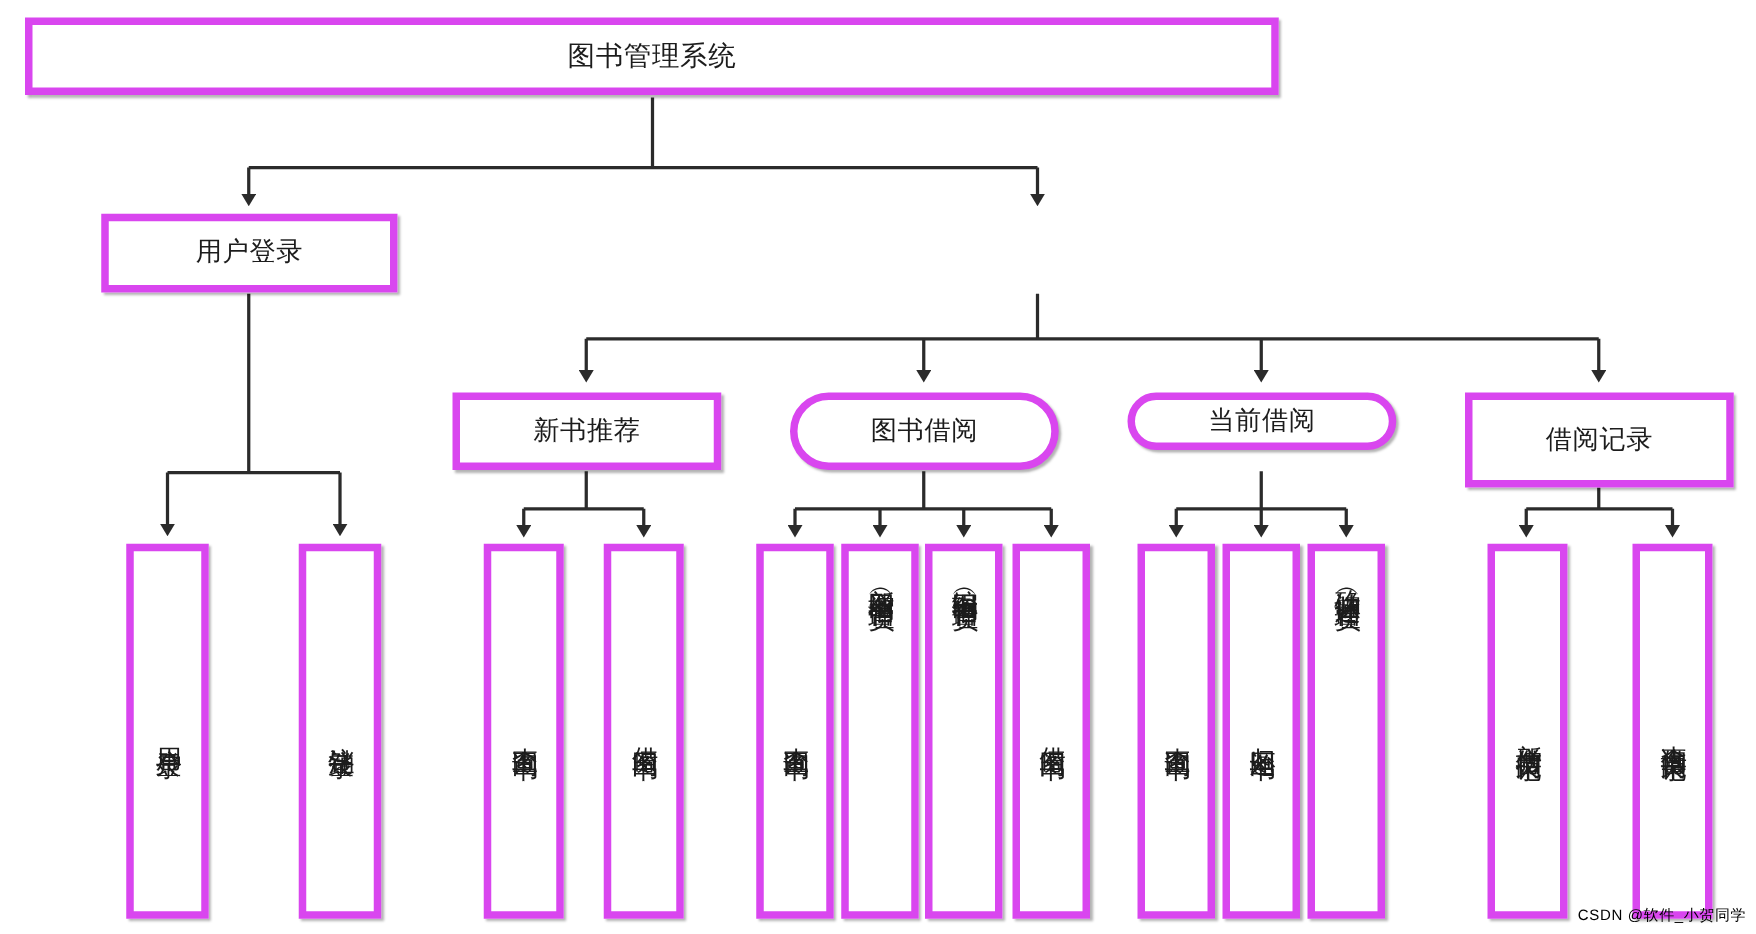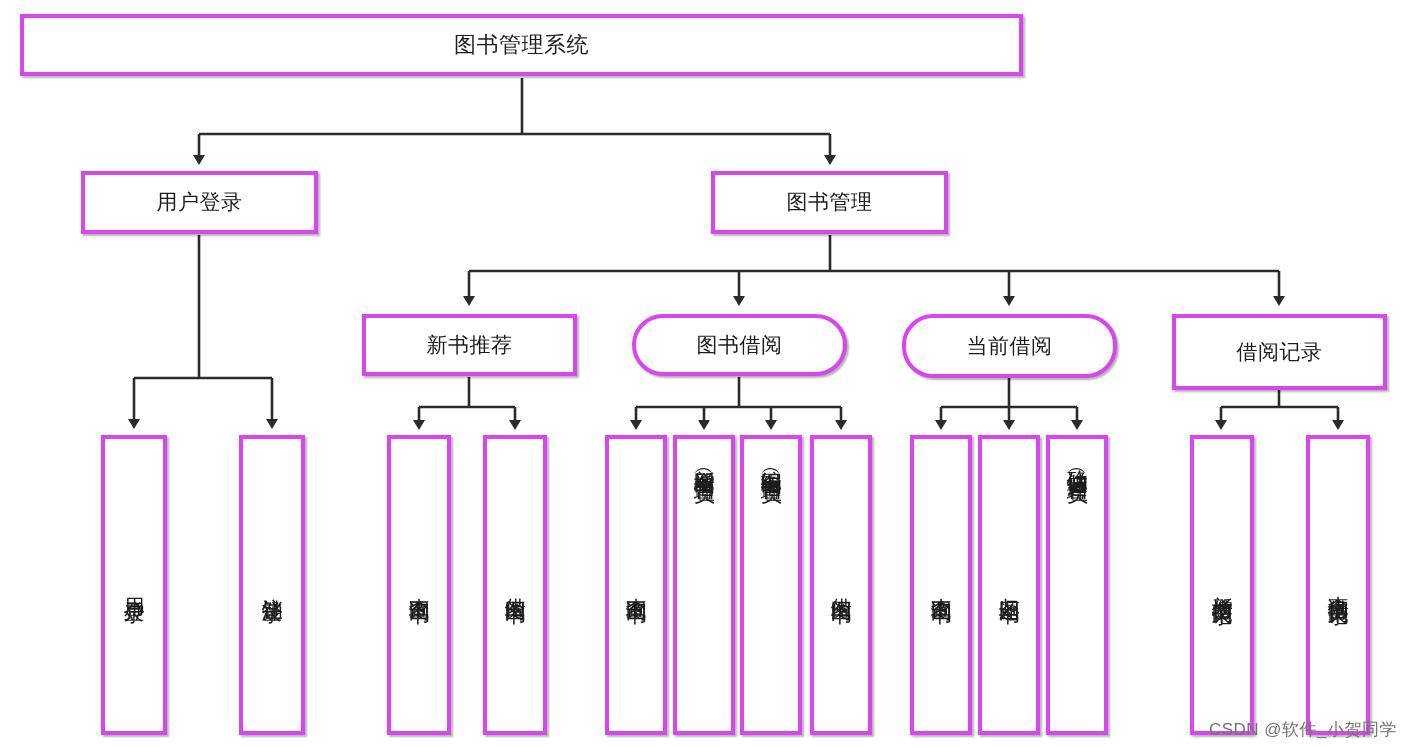--- a/index.html
+++ b/index.html
@@ -23,21 +23,21 @@
     left: 0;
     top: 0;
     width: 1405px;
     height: 747px;
     pointer-events: none;
   }
   .node {
     position: absolute;
     box-sizing: border-box;
     background: #ffffff;
-    border: 4px solid #d946ef;
+    border: 6px solid #d946ef;
     box-shadow: 2px 2px 2px rgba(0,0,0,0.30);
     display: flex;
     align-items: center;
     justify-content: center;
     z-index: 2;
   }
   .node-label {
     font-size: 21px;
     line-height: 1.18;
     letter-spacing: 0.5px;
@@ -60,22 +60,22 @@
     max-height: 100%;
   }
   .node.vertical.centered {
     align-items: center;
     padding-top: 0;
   }
   #watermark {
     position: absolute;
     right: 8px;
     bottom: 6px;
-    font-size: 17px;
-    color: #737373;
+    font-size: 12px;
+    color: #000000;
     letter-spacing: 0.5px;
     white-space: nowrap;
     z-index: 5;
   }
 </style>
 </head>
 <body>
 
 <div id="canvas">
 
@@ -129,31 +129,28 @@
     </g>
   </svg>
 
   <div class="node root" style="left:20px; top:14px; width:1003px; height:62px;">
     <span class="node-label">图书管理系统</span>
   </div>
 
   <div class="node" style="left:81px; top:171px; width:237px; height:63px;">
     <span class="node-label">用户登录</span>
   </div>
-  <div class="node" style="left:711px; top:171px; width:237px; height:63px;">
-    <span class="node-label">图书管理</span>
-  </div>
 
   <div class="node" style="left:362px; top:314px; width:215px; height:62px;">
     <span class="node-label">新书推荐</span>
   </div>
   <div class="node" style="left:632px; top:314px; width:215px; height:62px;border-radius:31px;">
     <span class="node-label">图书借阅</span>
   </div>
-  <div class="node" style="left:902px; top:314px; width:215px; height:64px;border-radius:31px;">
+  <div class="node" style="left:902px; top:314px; width:215px; height:46px;border-radius:31px;">
     <span class="node-label">当前借阅</span>
   </div>
   <div class="node" style="left:1172px; top:314px; width:215px; height:76px;">
     <span class="node-label">借阅记录</span>
   </div>
 
   <div class="node vertical centered" style="left:101px; top:435px; width:66px; height:300px;">
     <span class="node-label">用户登录</span>
   </div>
   <div class="node vertical centered" style="left:239px; top:435px; width:66px; height:300px;">

